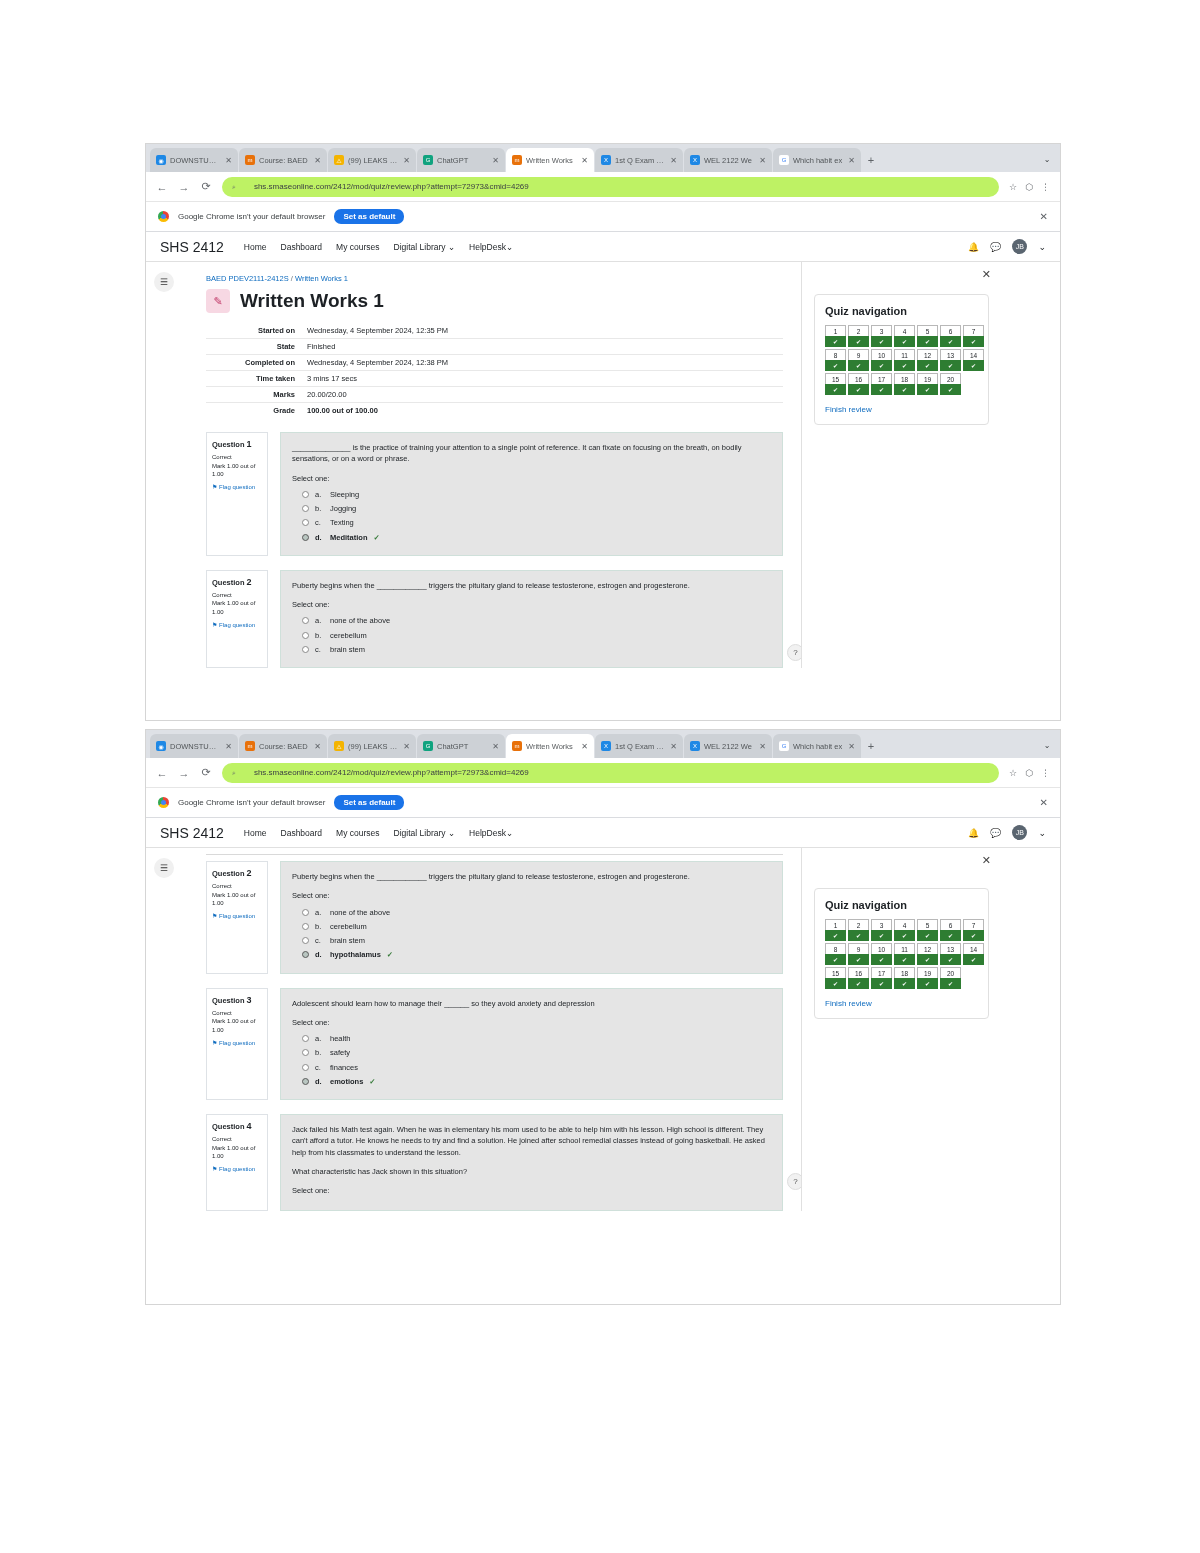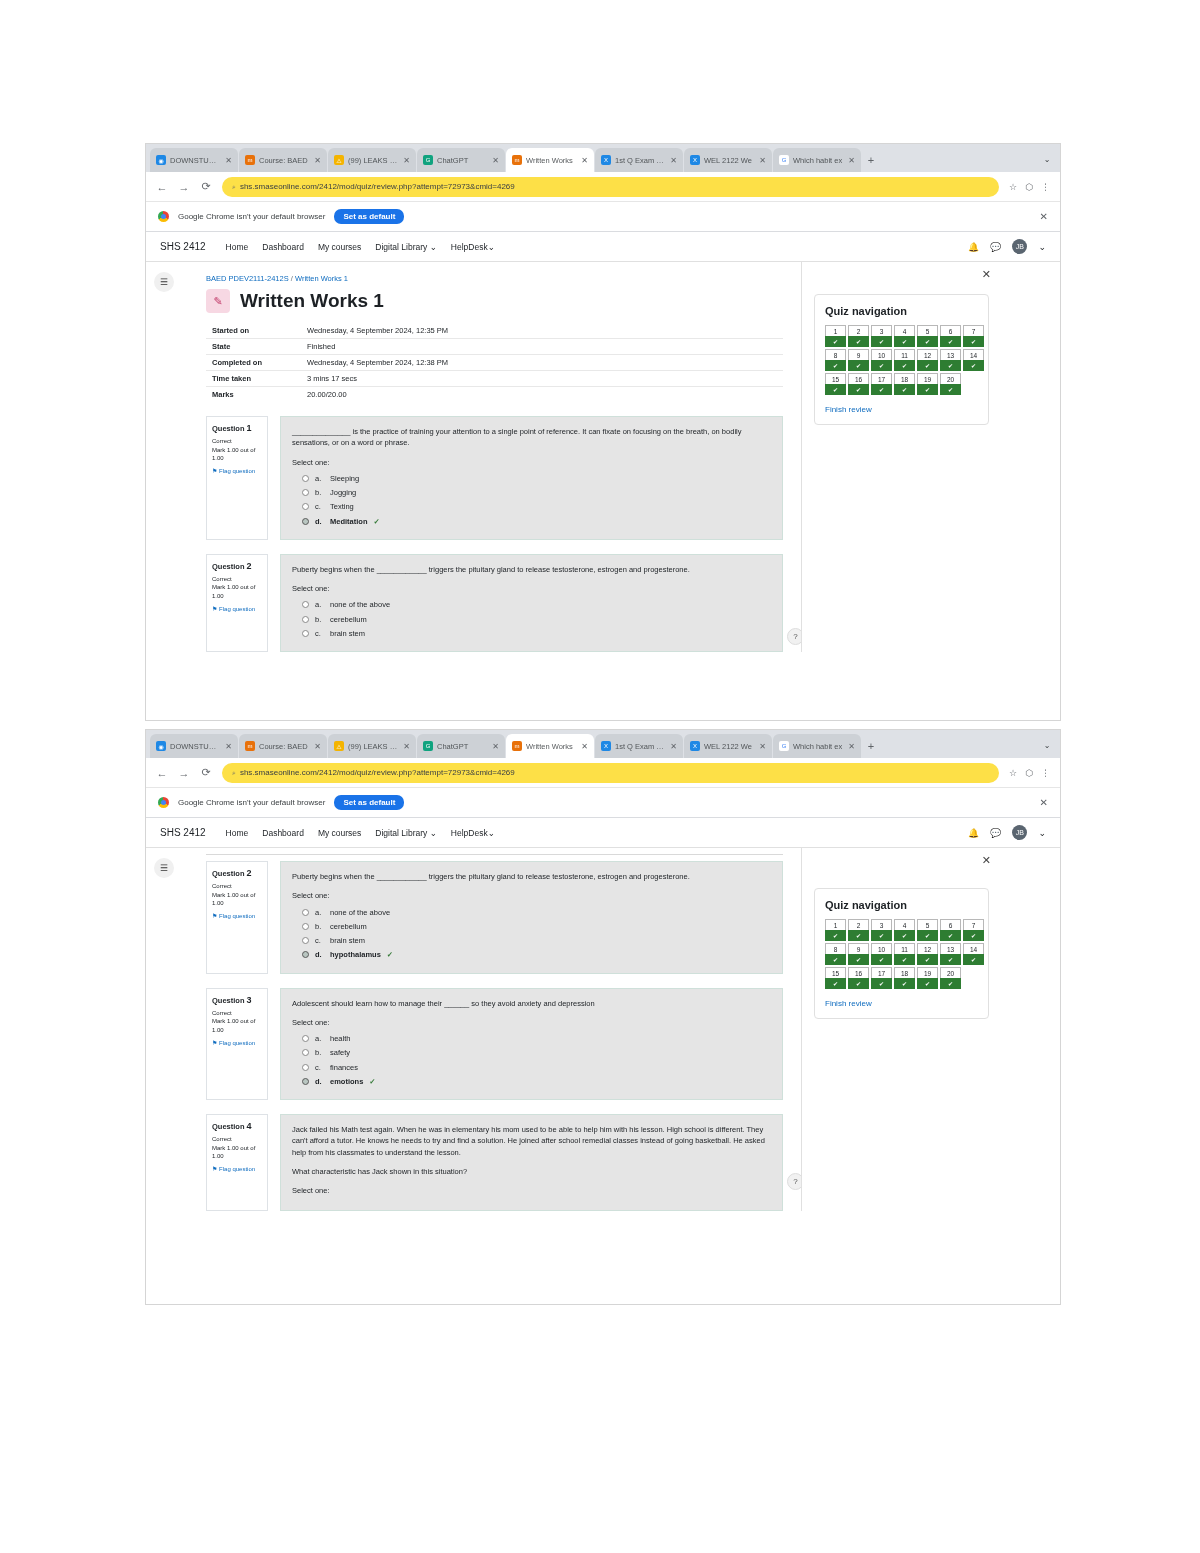--- a/index.html
+++ b/index.html
@@ -75,24 +75,24 @@
     height: 30px;
     background: #ffffff;
     display: flex; align-items: center;
     gap: 10px;
     padding: 0 10px;
     border-bottom: 1px solid #e6e6e6;
   }
   .nav-ico { font-size: 11px; color: #5f6368; width: 12px; text-align: center; }
   .urlbox {
     flex: 1; height: 20px;
-    background: #fde047;
+    background: #bef264;
     border-radius: 10px;
     display: flex; align-items: center;
-    gap: 4px;
+    gap: 18px;
     padding: 0 10px;
     font-size: 8px; color: #3c4043;
   }
   .urlbox .lock { font-size: 7px; color: #5f6368; }
   .omni-right { display: flex; align-items: center; gap: 8px; }
   .omni-right span { font-size: 9px; color: #5f6368; }
 
   .infobar {
     height: 30px;
     background: #ffffff;
@@ -123,21 +123,21 @@
   .moodle-nav {
     height: 30px;
     background: #fff;
     border-bottom: 1px solid #e0e0e0;
     display: flex; align-items: center;
     padding: 0 14px;
     gap: 14px;
     font-size: 8.5px;
     color: #1d2125;
   }
-  .brand { font-size: 10px; font-weight: 500; color: #1d2125; margin-right: 6px; text-align: right; }
+  .brand { font-size: 14px; font-weight: 500; color: #1d2125; margin-right: 6px; text-align: right; }
   .mnav-item { color: #1d2125; white-space: nowrap; }
   .mnav-right { margin-left: auto; display: flex; align-items: center; gap: 11px; }
   .mnav-right .ic { font-size: 9px; color: #1d2125; }
   .user-av {
     width: 15px; height: 15px; border-radius: 50%;
     background: #5a6570; color: #fff;
     font-size: 7px; display: flex; align-items: center; justify-content: center;
   }
 
   .body-area { display: flex; position: relative; background: #fff; }
@@ -164,21 +164,21 @@
     width: 24px; height: 24px; border-radius: 4px;
     background: #f7d8e3;
     display: flex; align-items: center; justify-content: center;
     font-size: 11px; color: #c23d6b;
   }
   .page-title { font-size: 19px; font-weight: bold; color: #1d2125; }
 
   table.summary { width: 100%; border-collapse: collapse; font-size: 7.5px; color: #1d2125; }
   table.summary td { padding: 3px 6px; border-top: 1px solid #e8e8e8; }
   table.summary tr:first-child td { border-top: none; }
-  td.lbl { text-align: left; font-weight: bold; width: 95px; color: #1d2125; }
+  td.lbl { text-align: right; font-weight: bold; width: 95px; color: #1d2125; }
   td.val { color: #1d2125; }
   td.val.strong { font-weight: bold; }
 
   .qblock { display: flex; gap: 12px; margin-top: 14px; }
   .qinfo {
     width: 62px; flex: none;
     border: 1px solid #dee2e6;
     padding: 5px 5px;
     font-size: 6px; color: #1d2125;
     line-height: 1.45;
@@ -355,20 +355,24 @@
             <td class="val">Wednesday, 4 September 2024, 12:38 PM</td>
           </tr>
           <tr>
             <td class="lbl">Time taken</td>
             <td class="val">3 mins 17 secs</td>
           </tr>
           <tr>
             <td class="lbl">Marks</td>
             <td class="val">20.00/20.00</td>
           </tr>
+          <tr>
+            <td class="lbl">Grade</td>
+            <td class="val strong">100.00 out of 100.00</td>
+          </tr>
         </tbody>
           </table>
 
         <div class="qblock">
           <div class="qinfo">
             <div class="qnum"><span>Question</span> <b>1</b></div>
             <div>Correct</div>
             <div>Mark 1.00 out of 1.00</div>
             <div class="flag">
               <span>⚑</span>

